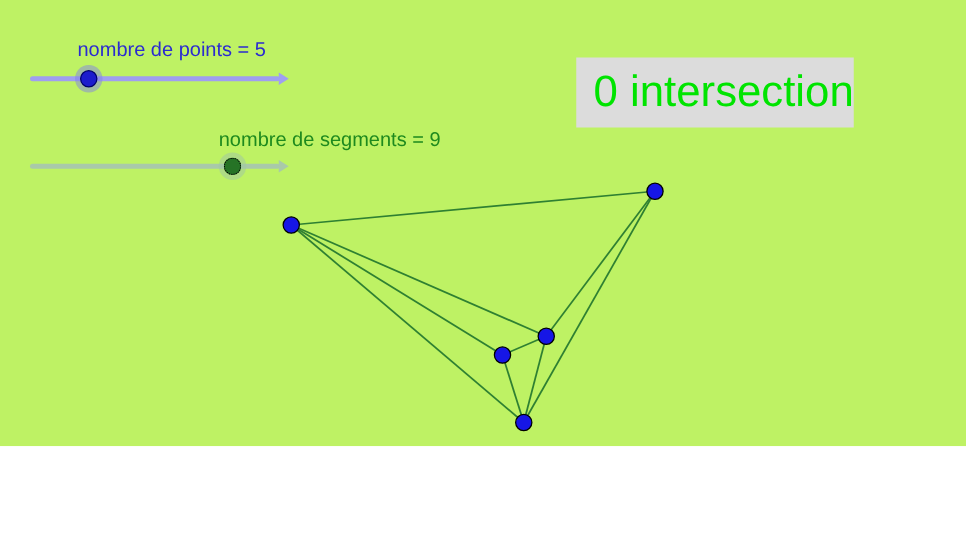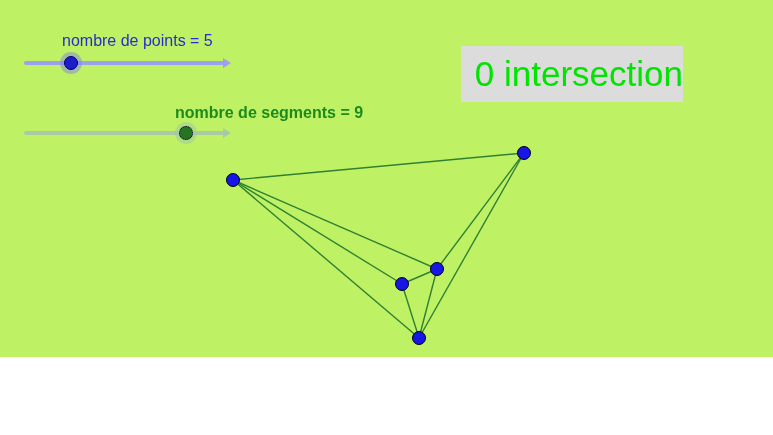--- a/index.html
+++ b/index.html
@@ -5,21 +5,21 @@
   html,body{margin:0;padding:0;background:#fff;}
   .stage{
     position:relative;width:773px;height:357px;background:#bef264;
     overflow:hidden;font-family:"Liberation Sans",sans-serif;
   }
   svg.graph{position:absolute;left:0;top:0;}
 
   
   .slider-label{position:absolute;font-size:16px;white-space:nowrap;}
   .slider-label.blue{left:62px;top:32px;color:#2b2bd0;}
-  .slider-label.green{left:175px;top:104px;color:#1e8a1e;font-weight:bold;}
+  .slider-label.green{left:175px;top:104px;color:#1e8a1e;}
 
   .track{position:absolute;height:4px;width:200px;left:24px;border-radius:3px;}
   .track.blue{top:61px;background:#9f9ff0;}
   .track.green{top:131px;background:#a9c9a9;}
   .track .arrow{
     position:absolute;right:-7px;top:-3px;width:0;height:0;
     border-top:5px solid transparent;border-bottom:5px solid transparent;
   }
   .track.blue .arrow{border-left:8px solid #9f9ff0;}
   .track.green .arrow{border-left:8px solid #a9c9a9;}

